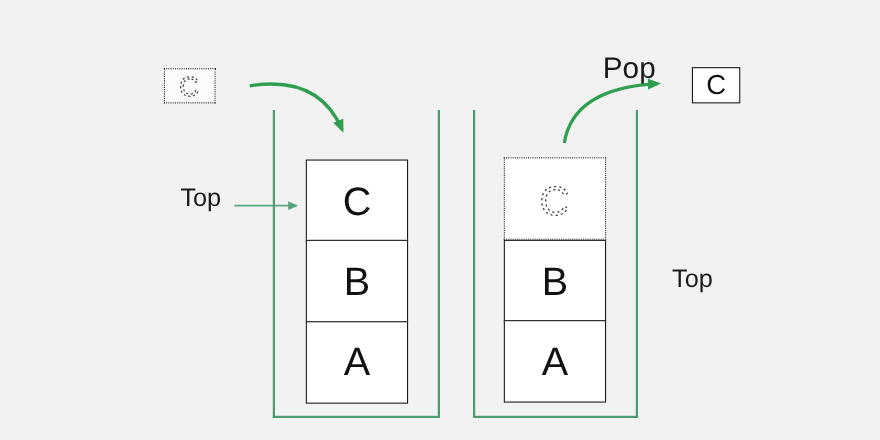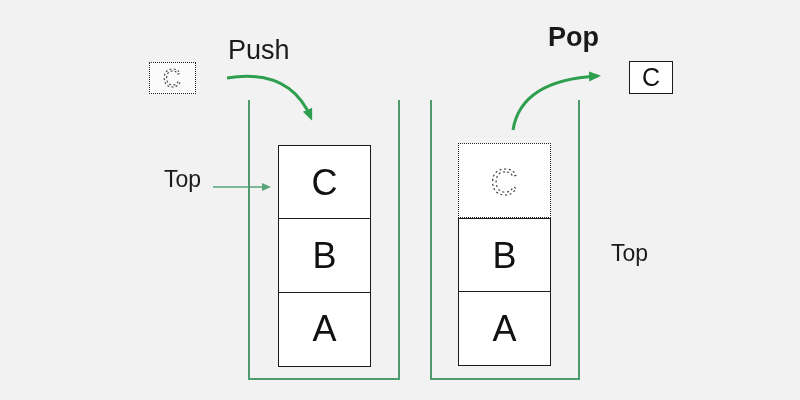--- a/index.html
+++ b/index.html
@@ -90,21 +90,20 @@
 <body>
 
 <div id="canvas">
 
   <div class="abs small-box small-ghost" style="left:149px; top:62px;">
     <svg width="47" height="32" viewBox="0 0 47 32">
       <text x="23" y="25" text-anchor="middle" font-family="Liberation Sans, sans-serif" font-size="25" fill="none" stroke="#444444" stroke-width="1.1" stroke-dasharray="2 2.2">C</text>
     </svg>
   </div>
 
-  <div class="abs op-label" style="left:228px; top:36px;">Push</div>
 
   <svg class="abs" style="left:213px; top:58px;" width="115" height="75">
     <defs>
       <marker id="m-push" markerUnits="userSpaceOnUse" markerWidth="14" markerHeight="12" refX="9" refY="5" orient="auto">
         <path d="M0,0 L12,5 L0,10 z" fill="#2e9e4f"></path>
       </marker>
     </defs>
     <path d="M 14,20 Q 77,10 98,60" fill="none" stroke="#2e9e4f" stroke-width="3" marker-end="url(#m-push)"></path>
   </svg>
 
@@ -120,21 +119,21 @@
   </svg>
 
   <div class="abs container-u" style="left:248px; top:100px; width:152px; height:280px;"></div>
 
   <div class="abs stack" style="left:278px; top:145px;">
     <div class="box">C</div>
     <div class="box">B</div>
     <div class="box">A</div>
   </div>
 
-  <div class="abs op-label" style="left:548px; top:23px;font-weight:bold;">Pop</div>
+  <div class="abs op-label" style="left:548px; top:48px;">Pop</div>
 
   <svg class="abs" style="left:498px; top:60px;" width="125" height="80">
     <defs>
       <marker id="m-pop" markerUnits="userSpaceOnUse" markerWidth="14" markerHeight="12" refX="9" refY="5" orient="auto">
         <path d="M0,0 L12,5 L0,10 z" fill="#2e9e4f"></path>
       </marker>
     </defs>
     <path d="M 15,70 Q 23,20 100,16" fill="none" stroke="#2e9e4f" stroke-width="3" marker-end="url(#m-pop)"></path>
   </svg>
 

